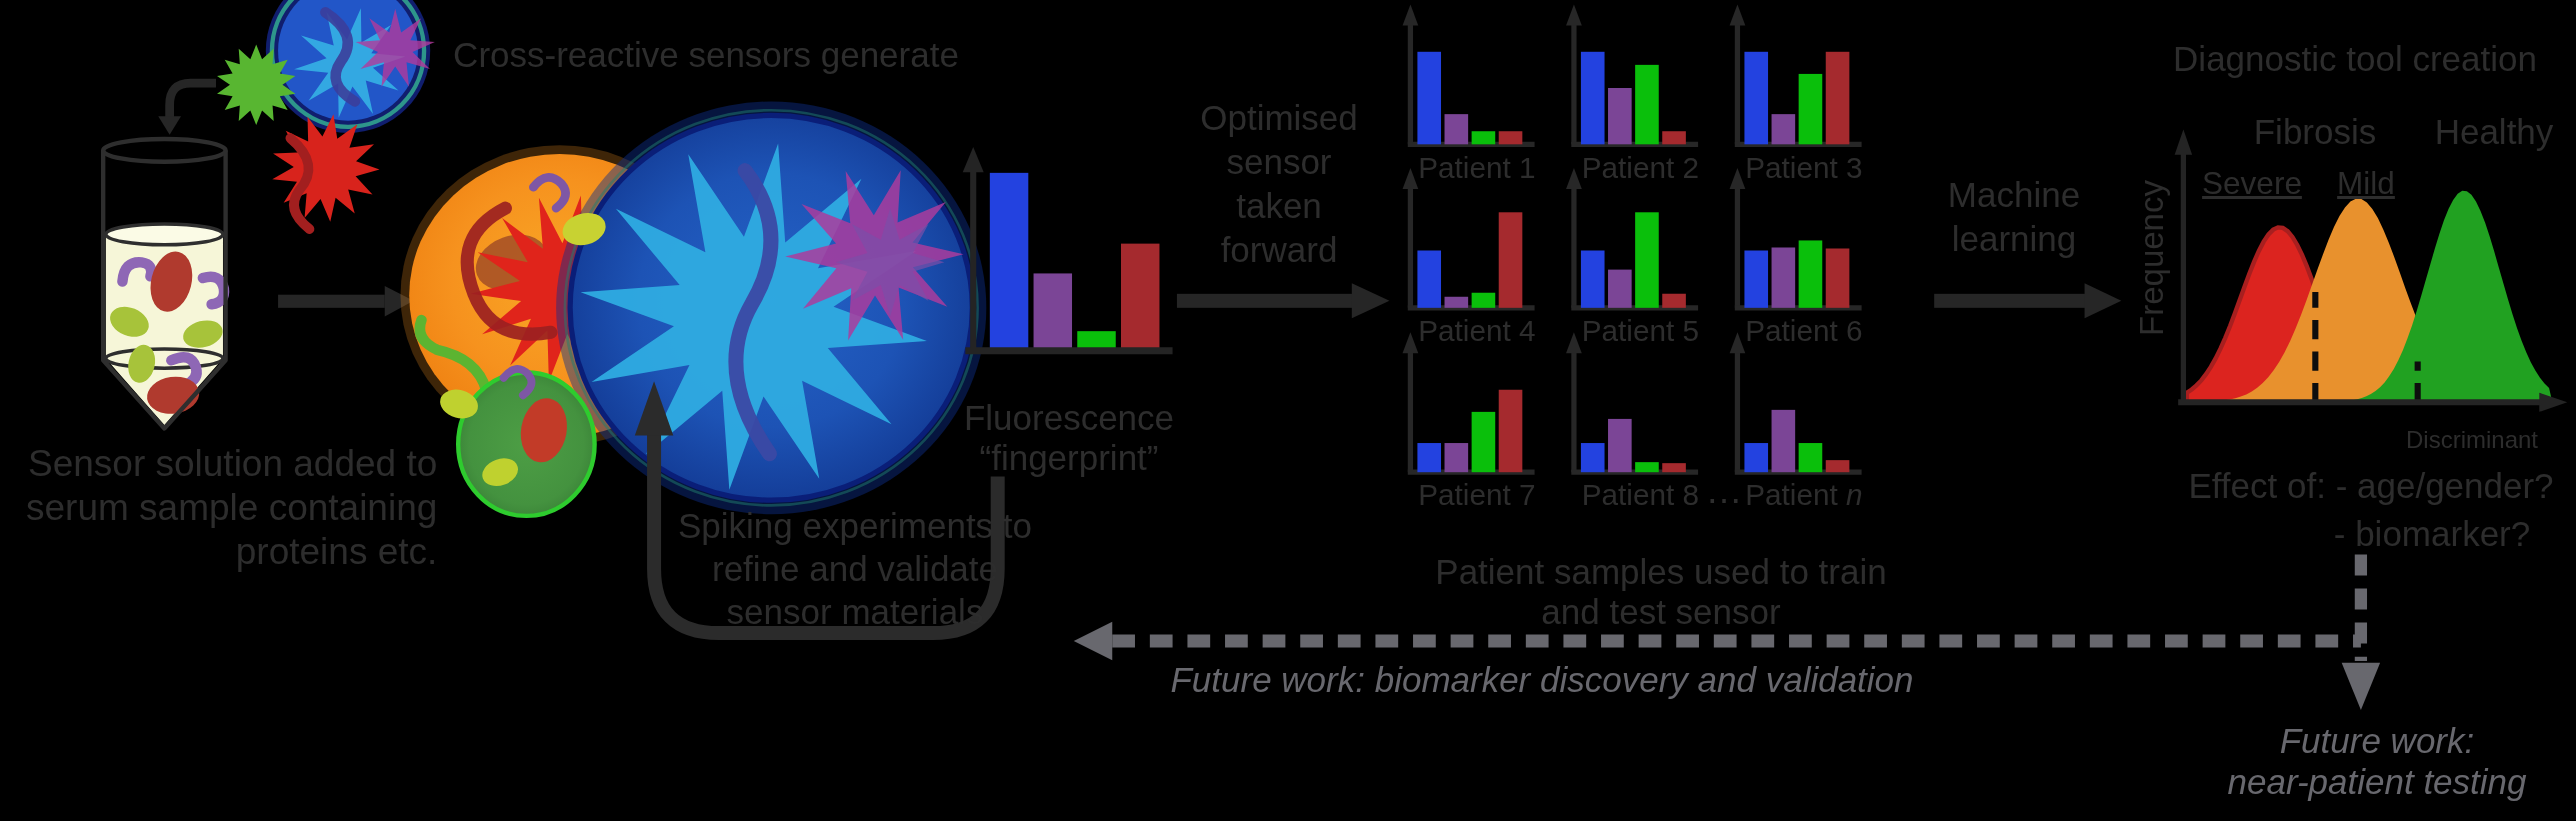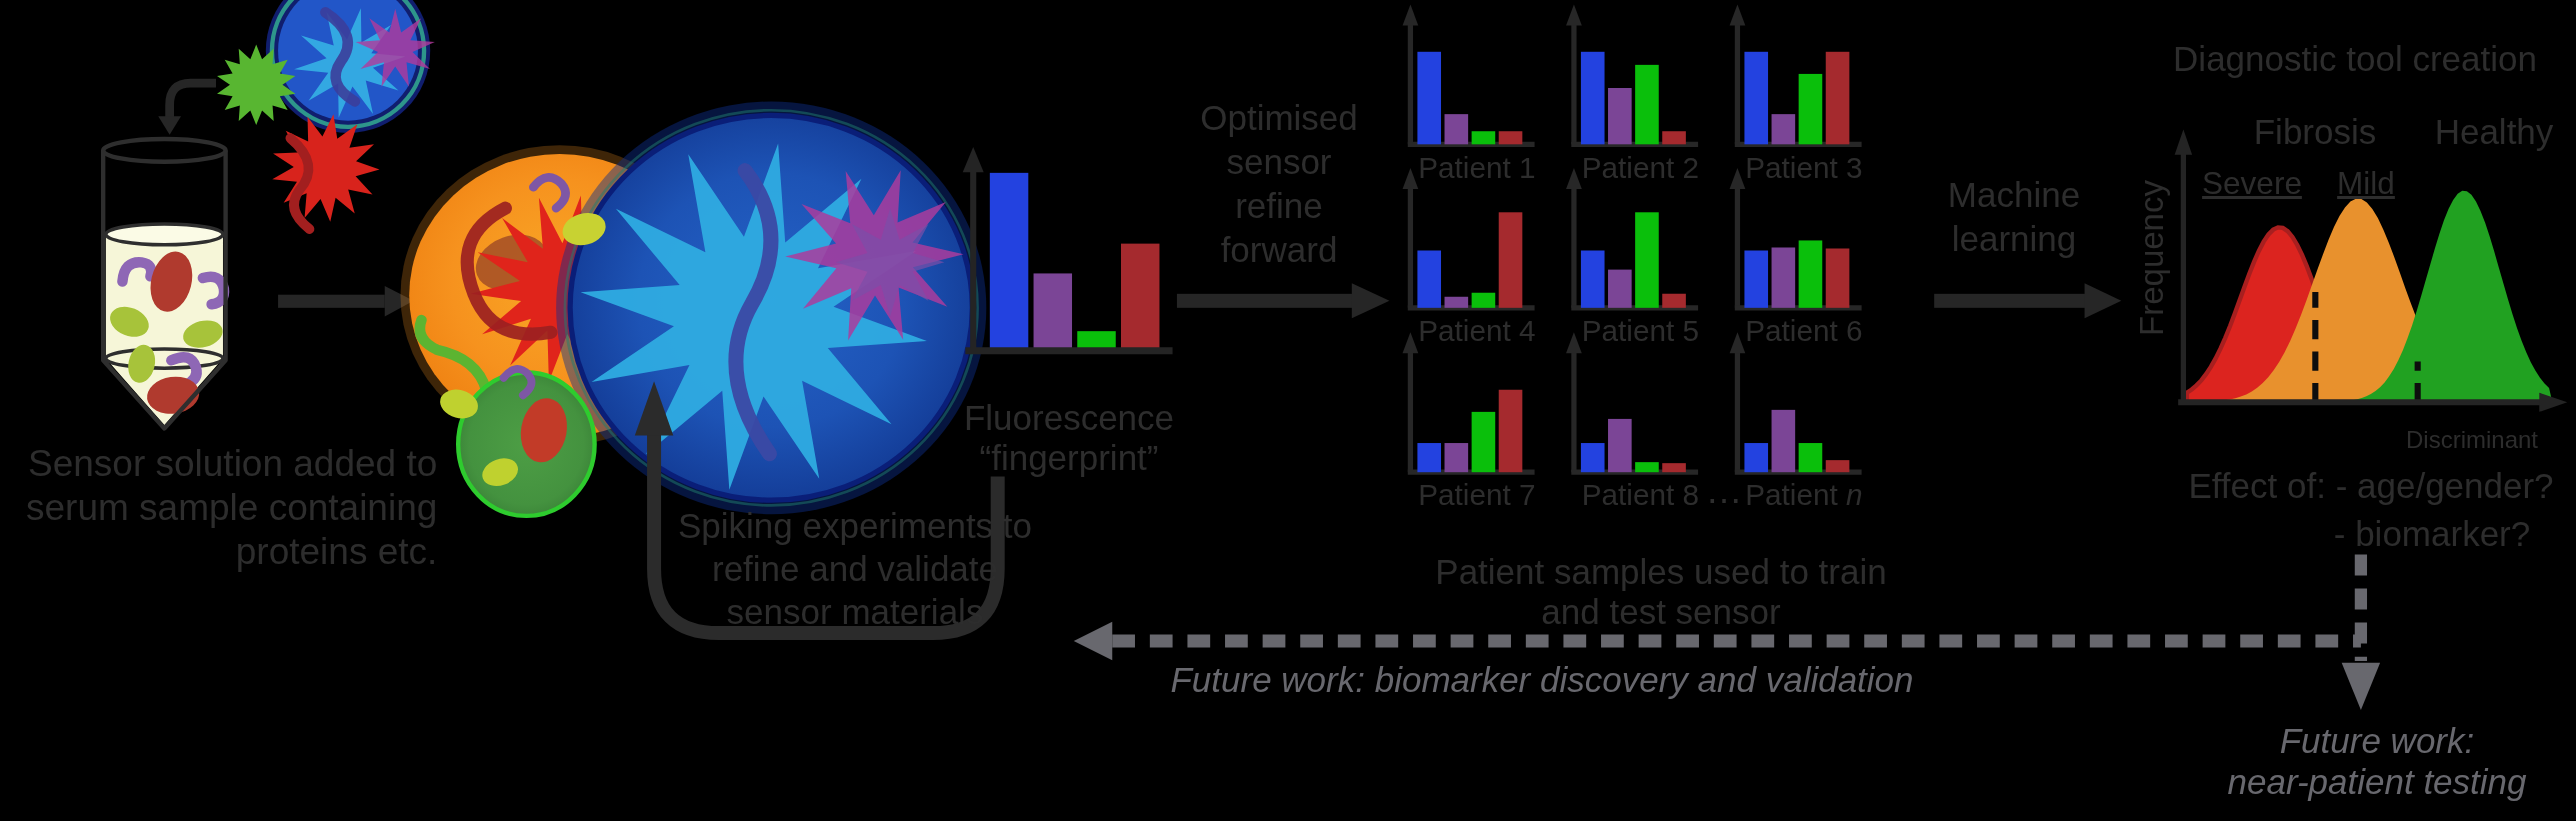--- a/index.html
+++ b/index.html
@@ -264,37 +264,38 @@
 
   <g>
     <line x1="1272" y1="733" x2="2700" y2="733" stroke="#68686e" stroke-width="15" stroke-dasharray="26 17"></line>
     <polygon points="1272,711 1272,755 1228,733" fill="#68686e"></polygon>
     <line x1="2700" y1="634" x2="2700" y2="756" stroke="#68686e" stroke-width="14" stroke-dasharray="24 15"></line>
     <polygon points="2678,758 2722,758 2700,812" fill="#68686e"></polygon>
   </g>
 </svg>
 
 <div class="txt lh62" style="left:706px;top:28px;">
+  <div>Cross-reactive sensors generate</div>
 </div>
 
 <div class="txt txt-left f42" style="left:26px;top:442px;">
   <div>Sensor solution added to</div>
   <div>serum sample containing</div>
   <div>proteins etc.</div>
 </div>
 
 <div class="txt lh46" style="left:1069px;top:362px;">
   <div>Fluorescence</div>
   <div>“fingerprint”</div>
 </div>
 
 <div class="txt" style="left:1279px;top:96px;">
   <div>Optimised</div>
   <div>sensor</div>
-  <div>refine</div>
+  <div>taken</div>
   <div>forward</div>
 </div>
 
 <div class="txt f42" style="left:1724px;top:469px;">…</div>
 
 <div class="txt lh46" style="left:1661px;top:516px;">
   <div>Patient samples used to train</div>
   <div>and test sensor</div>
 </div>
 

